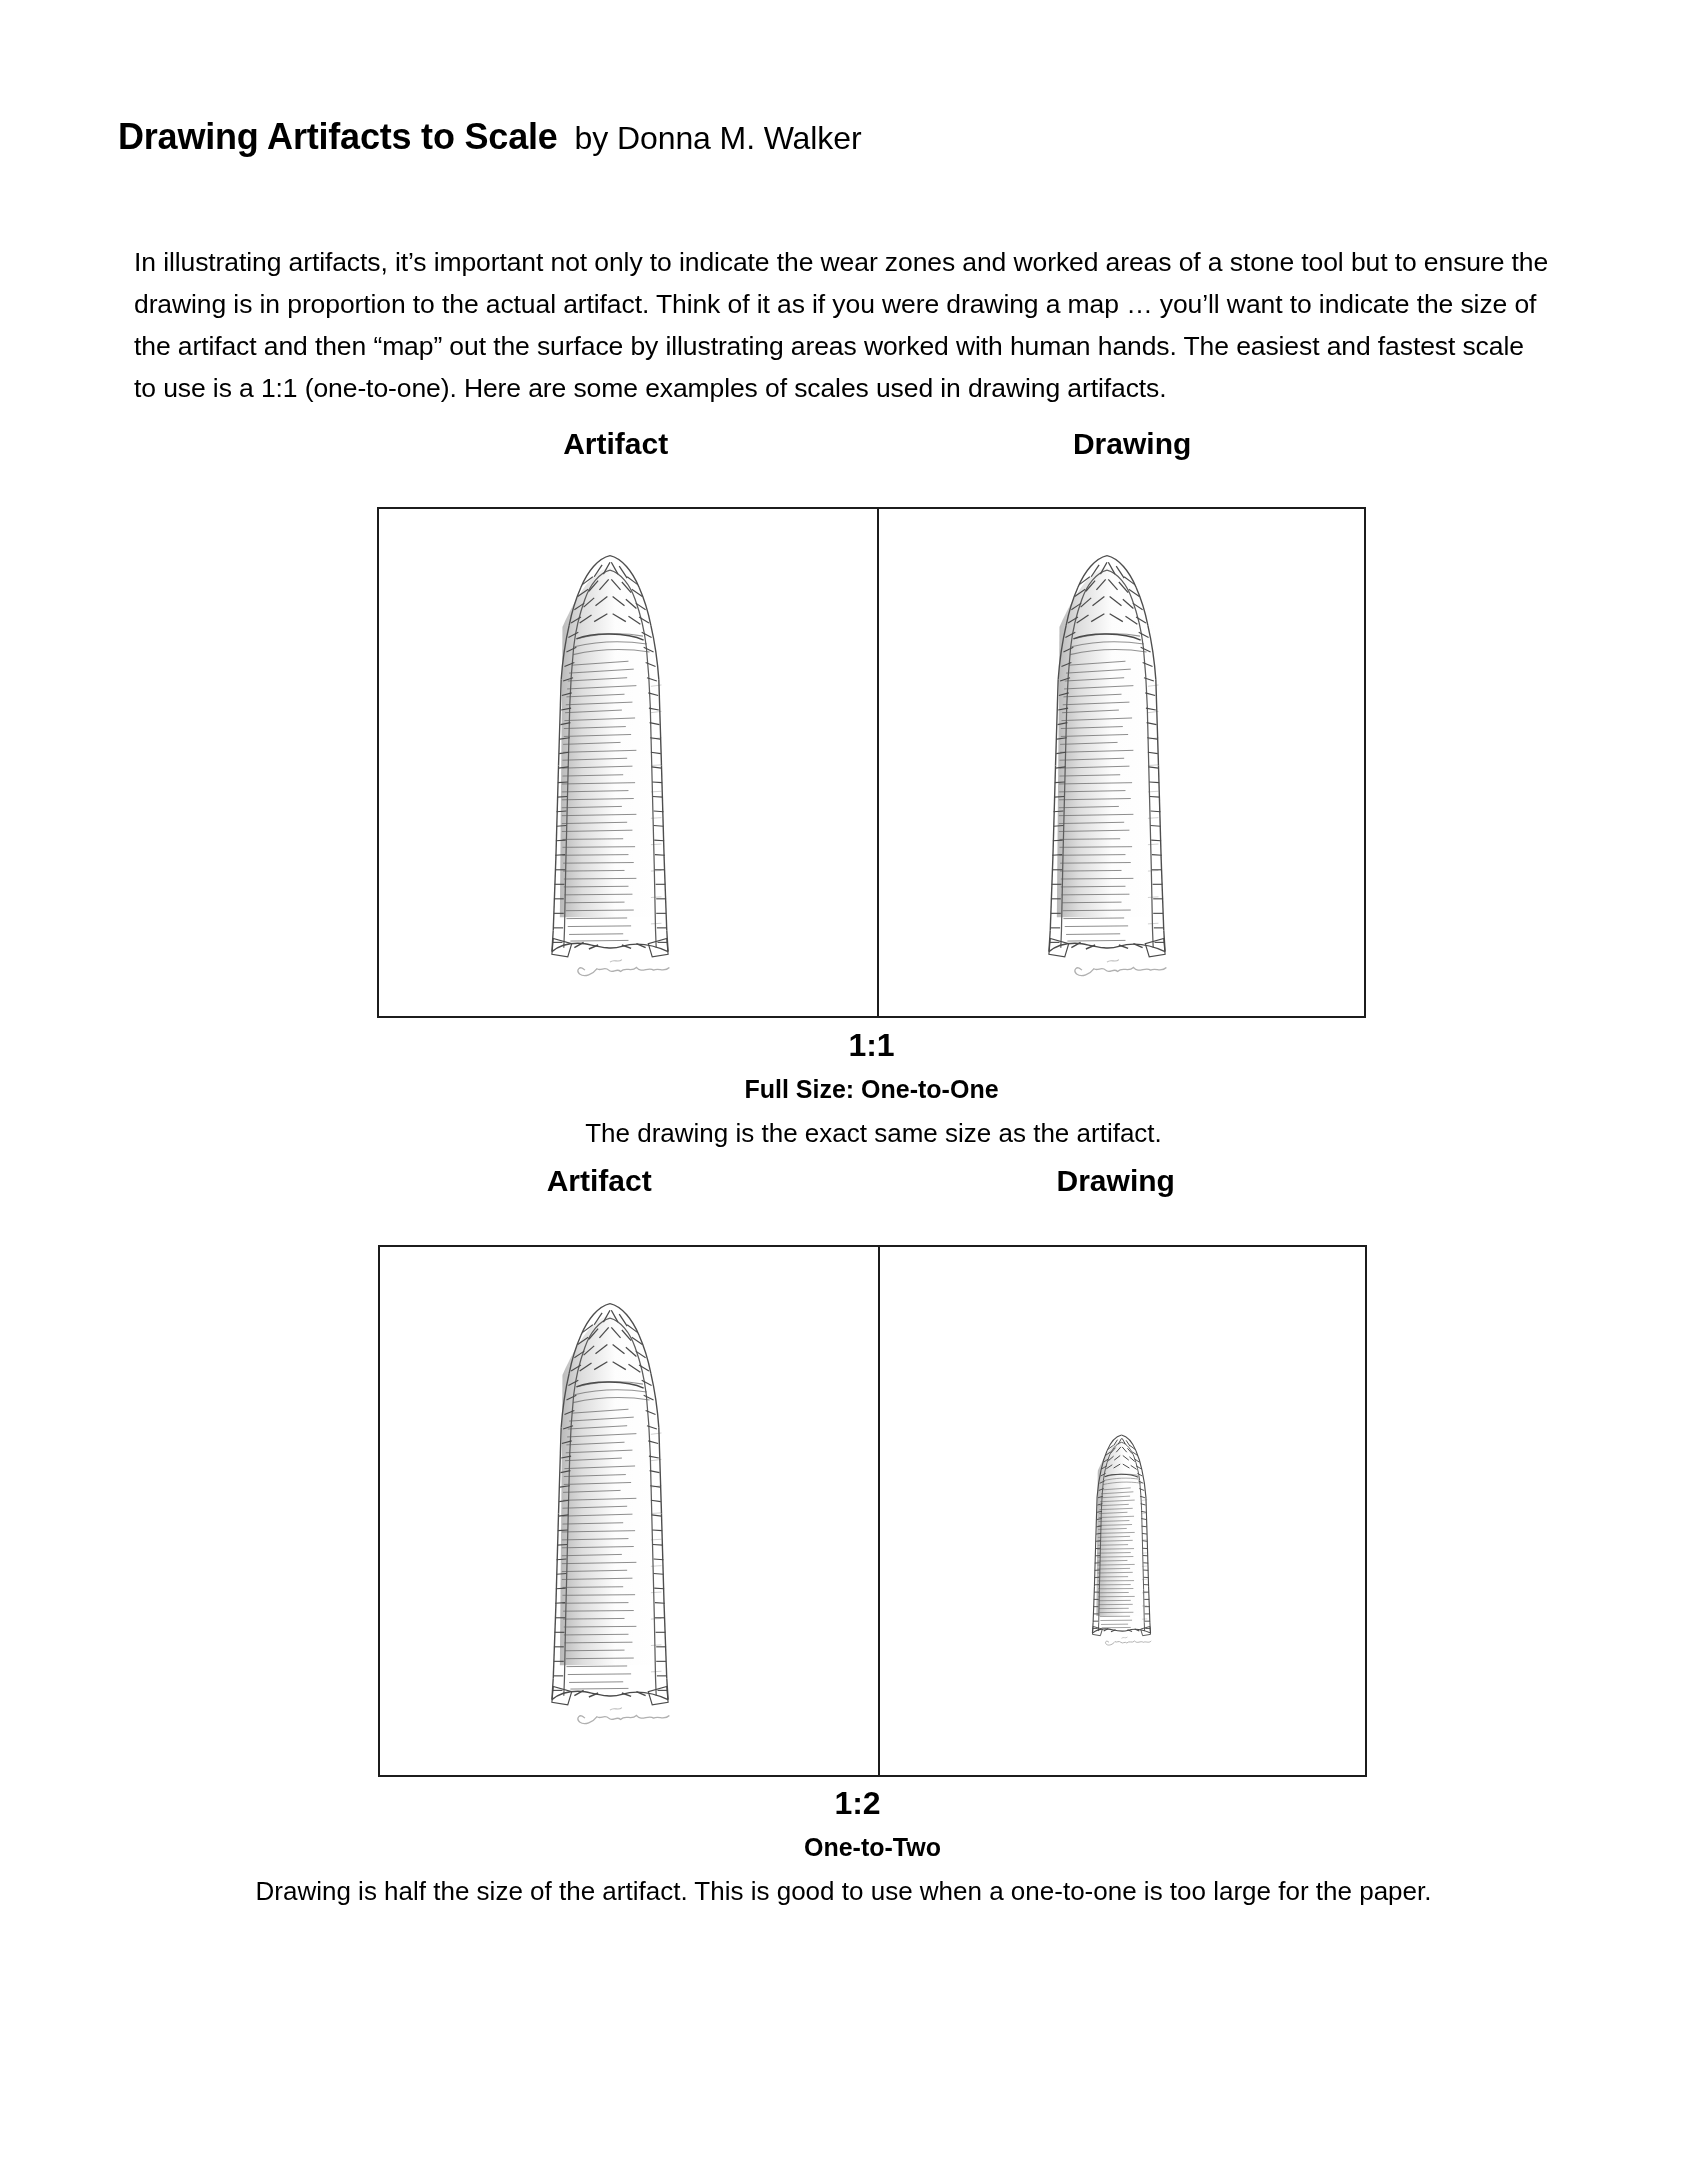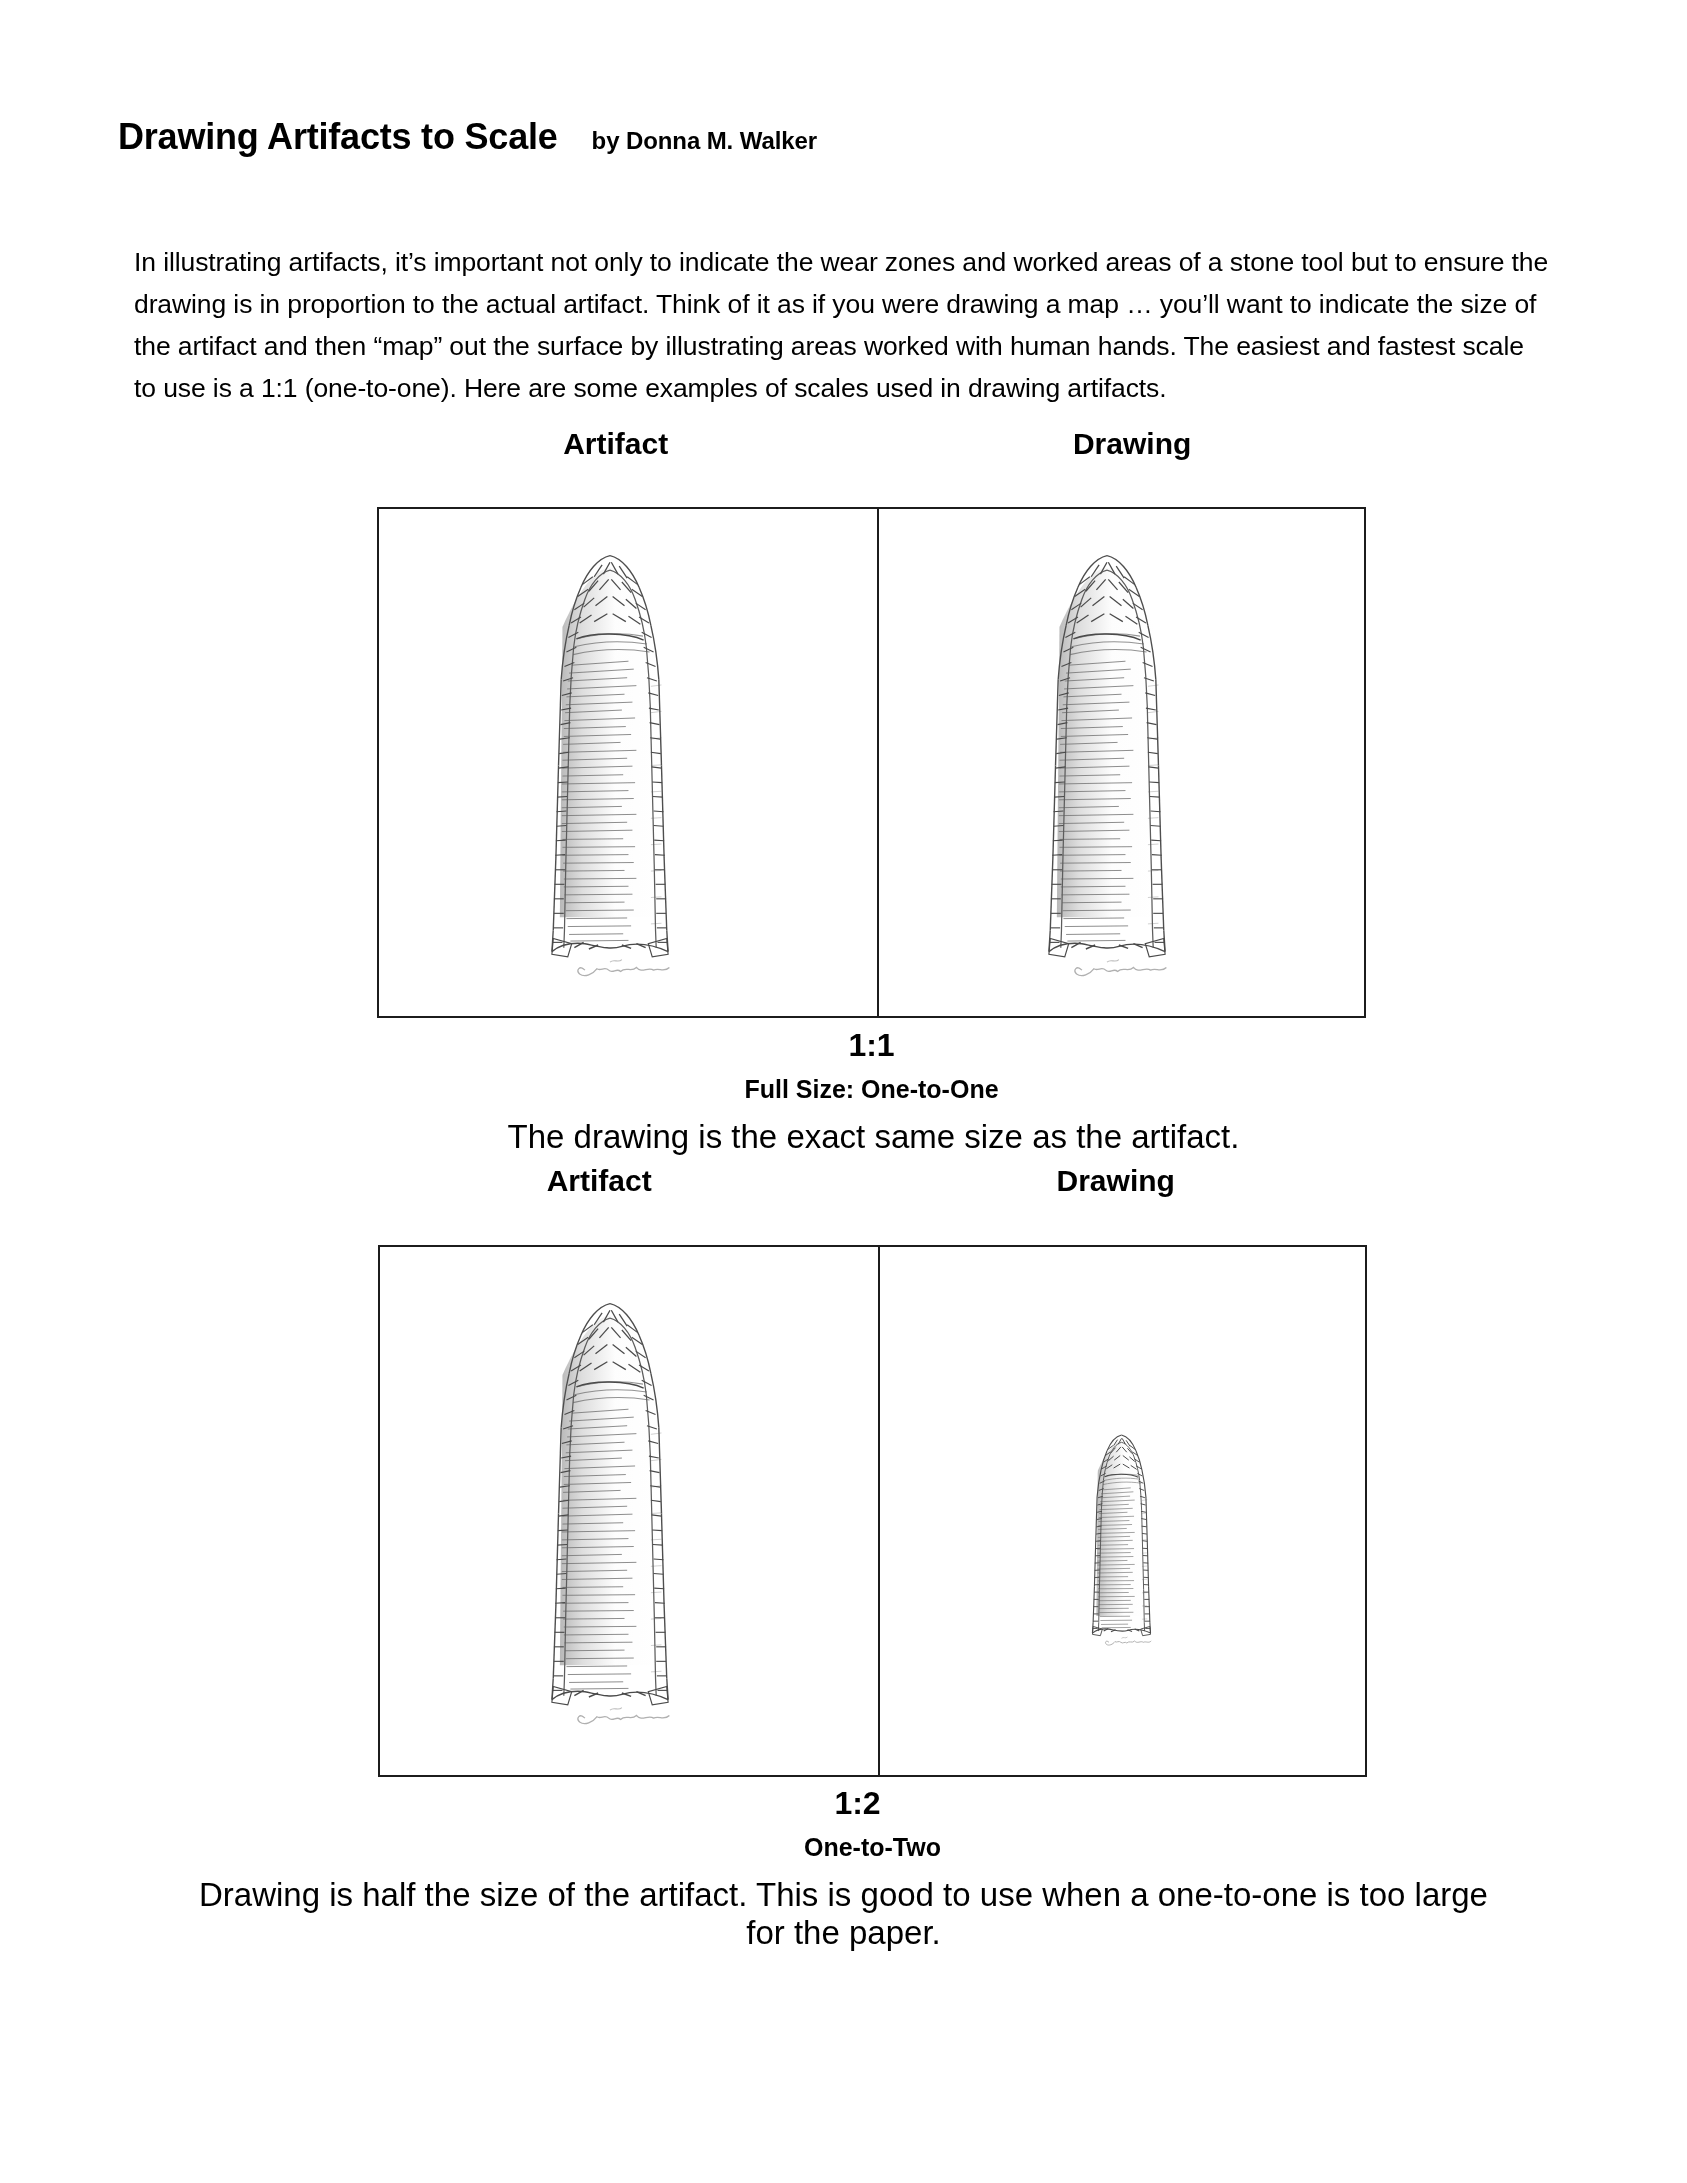--- a/index.html
+++ b/index.html
@@ -31,23 +31,23 @@
     display: flex;
     align-items: baseline;
     white-space: nowrap;
   }
   .doc-title {
     font-size: 36px;
     font-weight: bold;
     letter-spacing: -0.2px;
   }
   .doc-byline {
-    font-size: 24px;
-    font-weight: bold;
-    margin-left: 34px;
+    font-size: 32px;
+    font-weight: normal;
+    margin-left: 17px;
     letter-spacing: -0.1px;
   }
 
   
   .intro {
     position: absolute;
     left: 118px;
     top: 225px;
     width: 1449px;
     font-size: 26.5px;
@@ -108,21 +108,21 @@
     position: absolute;
     width: 100%;
     text-align: center;
     font-size: 25px;
     font-weight: bold;
   }
   .cap-desc {
     position: absolute;
     width: 100%;
     text-align: center;
-    font-size: 33px;
+    font-size: 26px;
     font-weight: normal;
   }
 </style>
 </head>
 <body>
 
 <div class="page">
 
   <div class="title-row">
     <span class="doc-title">Drawing Artifacts to Scale</span>

